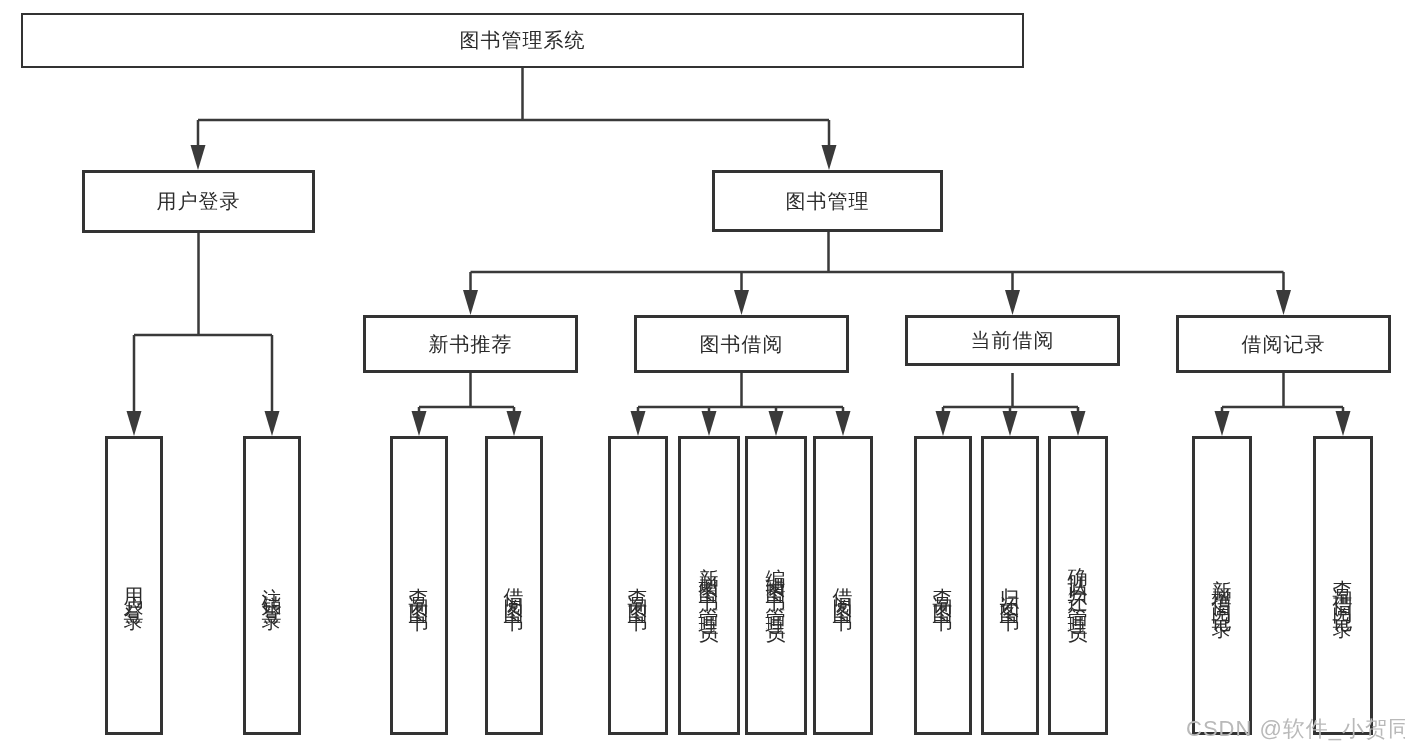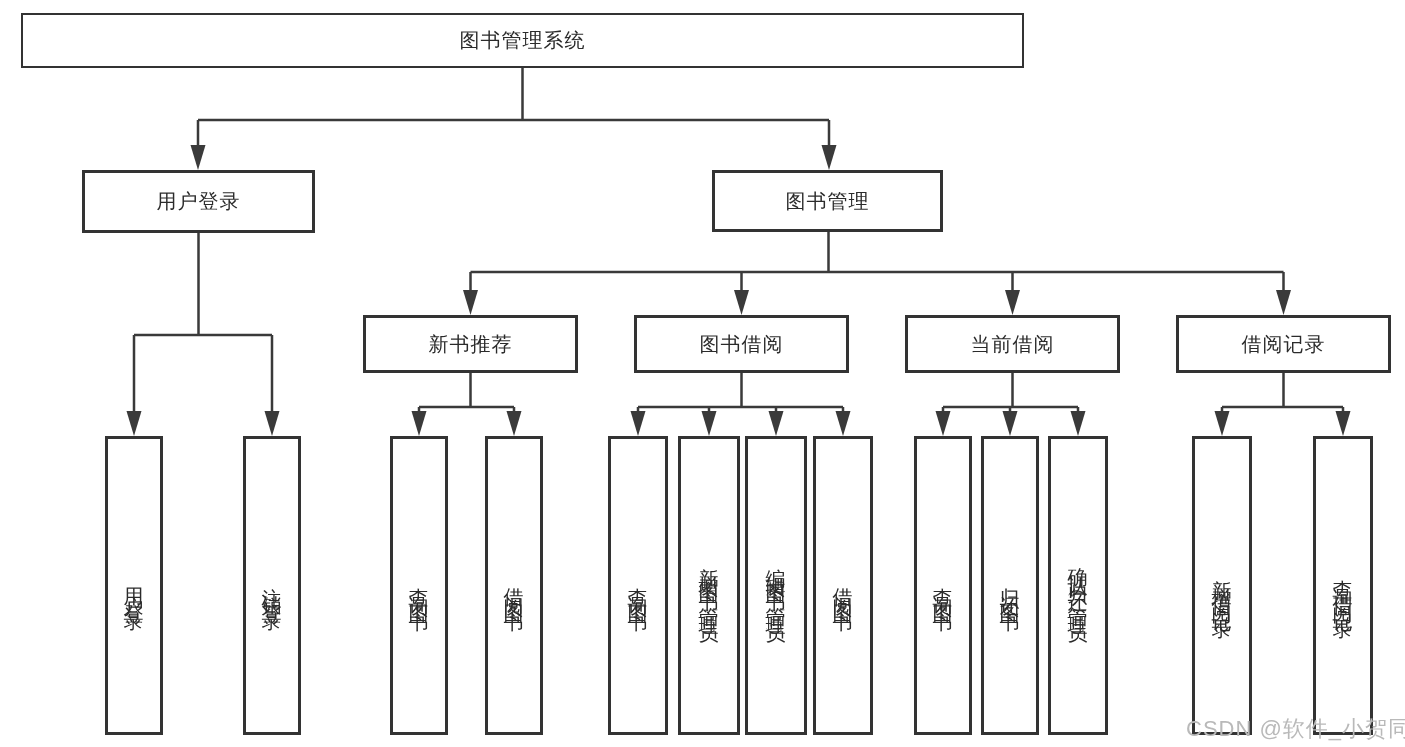--- a/index.html
+++ b/index.html
@@ -35,21 +35,21 @@
   #connector-layer { position: absolute; left: 0; top: 0; z-index: 1; }
   #connector-layer path    { stroke: #3a3a3a; stroke-width: 2.5; fill: none; }
   #connector-layer polygon { fill: #3a3a3a; stroke: none; }
 
   
   #n-root        { left: 21px;   top: 13px;  width: 1003px; height: 55px; }
   #n-user-login  { left: 82px;   top: 170px; width: 233px;  height: 63px; }
   #n-book-mgmt   { left: 712px;  top: 170px; width: 231px;  height: 62px; }
   #n-nbr         { left: 363px;  top: 315px; width: 215px;  height: 58px; }
   #n-bb          { left: 634px;  top: 315px; width: 215px;  height: 58px; }
-  #n-cb          { left: 905px;  top: 315px; width: 215px;  height: 58px; font-family: Liberation Serif, serif; }
+  #n-cb          { left: 905px;  top: 315px; width: 215px;  height: 51px; font-family: Liberation Serif, serif; }
   #n-br          { left: 1176px; top: 315px; width: 215px;  height: 58px; }
 
   .vleaf { top: 436px; height: 299px; }
   #l-user-login  { left: 105px;  width: 58px; }
   #l-logout      { left: 243px;  width: 58px; }
   #l-nbr-query   { left: 390px;  width: 58px; }
   #l-nbr-borrow  { left: 485px;  width: 58px; }
   #l-bb-query    { left: 608px;  width: 60px; }
   #l-bb-add      { left: 678px;  width: 62px; }
   #l-bb-edit     { left: 745px;  width: 62px; }

